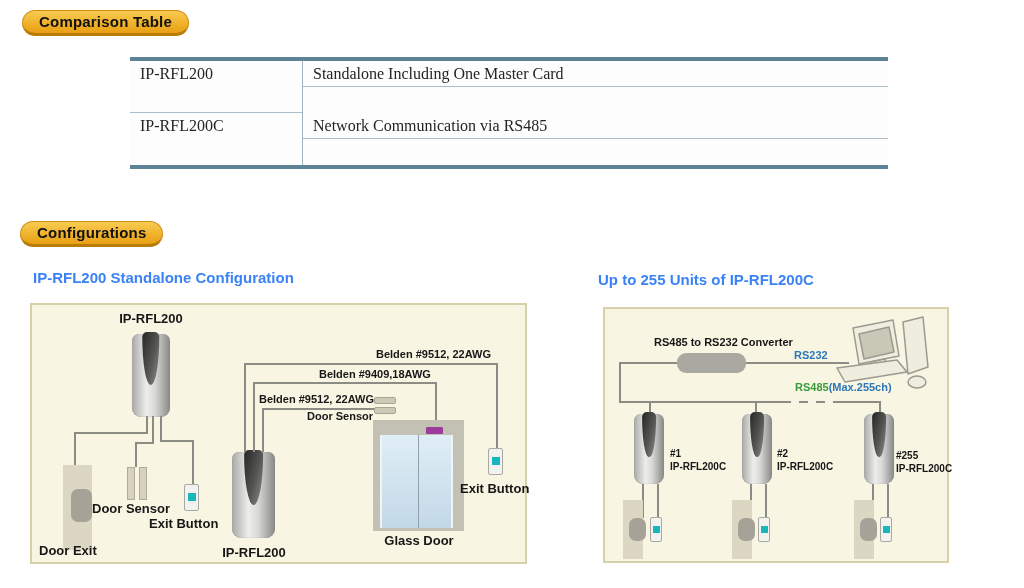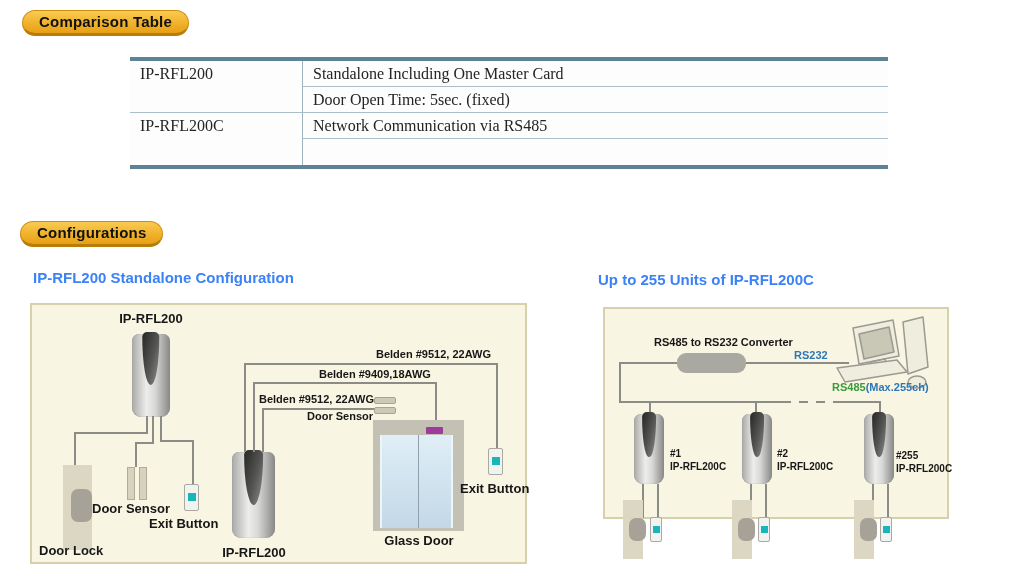--- a/index.html
+++ b/index.html
@@ -89,21 +89,20 @@
 <div class="badge" style="left:22px;top:10px;">Comparison Table</div>
 <div class="badge" style="left:20px;top:221px;">Configurations</div>
 
 <div class="cmp-table">
   <div class="ct-row">
     <div class="ct-c1">IP-RFL200</div>
     <div class="ct-c2 bb">Standalone Including One Master Card</div>
   </div>
   <div class="ct-row">
     <div class="ct-c1 bb"></div>
-    <div class="ct-c2 bb">Door Open Time: 5sec. (fixed)</div>
   </div>
   <div class="ct-row">
     <div class="ct-c1">IP-RFL200C</div>
     <div class="ct-c2 bb">Network Communication via RS485</div>
   </div>
   <div class="ct-row">
     <div class="ct-c1"></div>
   </div>
 </div>
 
@@ -134,21 +133,21 @@
 
   <div class="sensor-strip" style="left:95px;top:162px;width:8px;height:33px;"></div>
   <div class="sensor-strip" style="left:107px;top:162px;width:8px;height:33px;"></div>
 
   <div class="exitbtn" style="left:152px;top:179px;width:15px;height:27px;">
     <div class="led"></div>
   </div>
 
   <div class="dlabel f12" style="left:60px;top:196px;">Door Sensor</div>
   <div class="dlabel f12" style="left:117px;top:211px;">Exit Button</div>
-  <div class="dlabel f13" style="left:7px;top:238px;">Door Lock</div>
+  <div class="dlabel f13" style="left:7px;top:238px;">Door Exit</div>
 
   <div class="reader" style="left:200px;top:147px;width:43px;height:86px;">
     <div class="nose"></div>
   </div>
   <div class="dlabel f13 center" style="left:183px;top:240px;width:78px;">IP-RFL200</div>
 
   <div class="wire wv" style="left:212px;top:58px;height:89px;"></div>
   <div class="wire wh" style="left:212px;top:58px;width:254px;"></div>
   <div class="wire wv" style="left:464px;top:58px;height:85px;"></div>
 
@@ -174,41 +173,41 @@
   </div>
   <div class="closer" style="left:394px;top:122px;width:17px;height:7px;"></div>
   <div class="dlabel f13 center" style="left:347px;top:228px;width:80px;">Glass Door</div>
 
   <div class="exitbtn" style="left:456px;top:143px;width:15px;height:27px;">
     <div class="led"></div>
   </div>
   <div class="dlabel f12" style="left:428px;top:176px;">Exit Button</div>
 </div>
 
-<div class="panel" style="left:603px;top:307px;width:346px;height:212px;">
+<div class="panel" style="left:603px;top:307px;width:346px;height:256px;">
 
   <div class="wire wh" style="left:14px;top:53px;width:230px;"></div>
   <div class="wire wv" style="left:14px;top:53px;height:40px;"></div>
 
   <div class="dlabel f11" style="left:49px;top:27px;">RS485 to RS232 Converter</div>
   <div class="converter" style="left:72px;top:44px;width:69px;height:20px;"></div>
   <div class="dlabel f11 blue" style="left:189px;top:40px;">RS232</div>
 
   <svg class="abs" style="left:228px;top:3px;" width="104" height="80" viewBox="0 0 104 80">
     <g stroke="#9a9a90" stroke-width="1.5" fill="#efedde" stroke-linejoin="round">
       <polygon points="70,10 90,5 95,55 75,62"></polygon>
       <polygon points="20,16 60,8 66,44 26,52"></polygon>
       <polygon points="26,22 56,15 61,40 31,47" fill="#c9c7b6"></polygon>
       <polygon points="38,50 52,47 54,55 40,58"></polygon>
       <polygon points="4,56 64,48 74,60 12,70"></polygon>
       <ellipse cx="84" cy="70" rx="9" ry="6"></ellipse>
     </g>
   </svg>
 
-  <div class="dlabel f11" style="left:190px;top:72px;margin-left:37px;">
+  <div class="dlabel f11" style="left:190px;top:72px;">
     <span class="green">RS485</span><span class="blue">(Max.255ch)</span>
   </div>
   <div class="wire wh" style="left:14px;top:92px;width:163px;"></div>
   <div class="wire-dash" style="left:177px;top:92px;width:52px;"></div>
   <div class="wire wh" style="left:229px;top:92px;width:47px;"></div>
   <div class="wire wv" style="left:44px;top:92px;height:13px;"></div>
   <div class="wire wv" style="left:150px;top:92px;height:13px;"></div>
   <div class="wire wv" style="left:274px;top:92px;height:13px;"></div>
 
   <div class="reader" style="left:29px;top:105px;width:30px;height:70px;">

